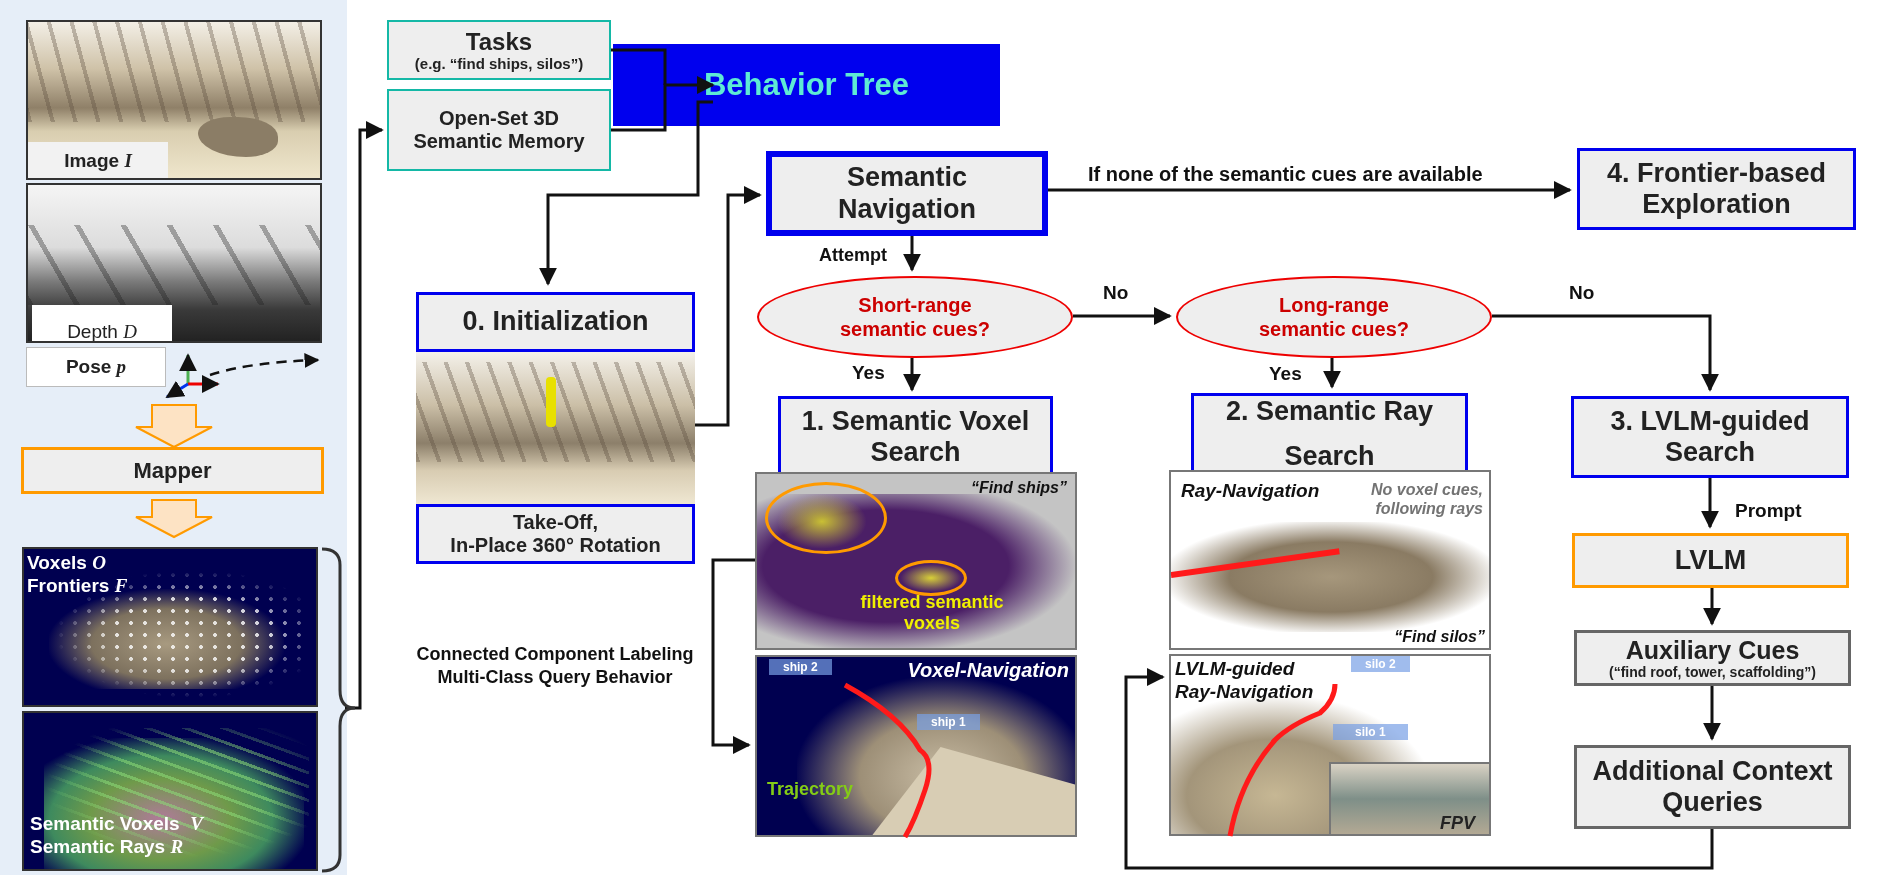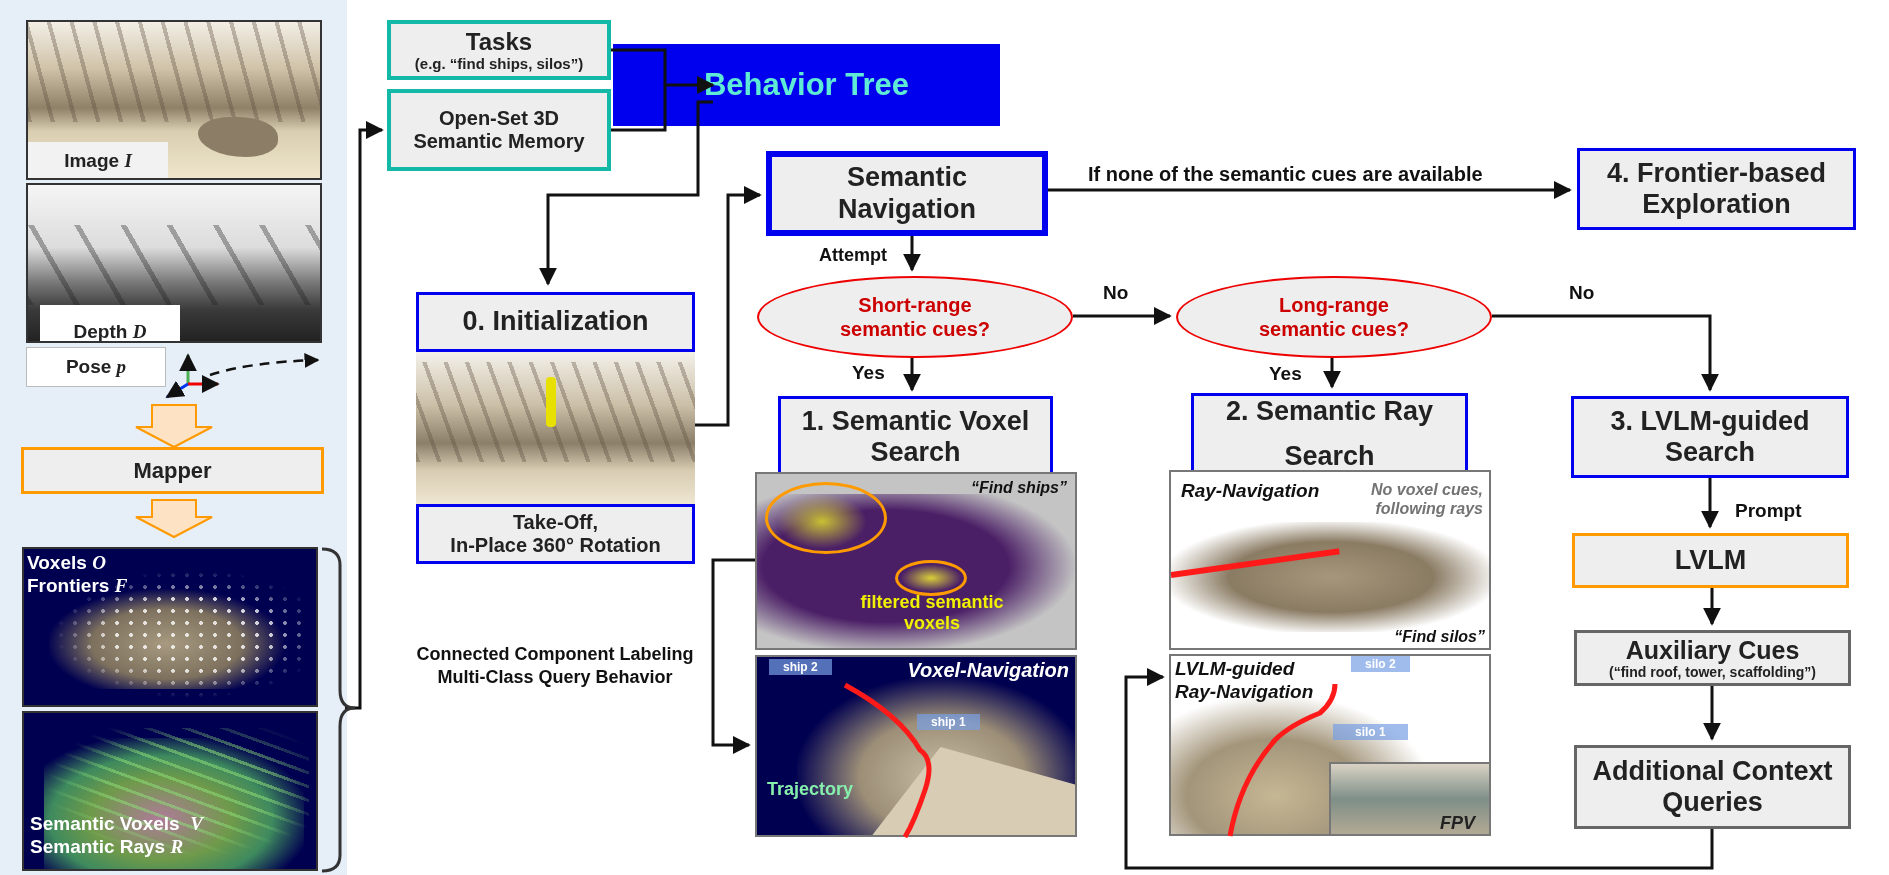--- a/index.html
+++ b/index.html
@@ -1,21 +1,21 @@
 <!DOCTYPE html>
 <html><head>
 <meta charset="utf-8">
 <style>
   * { box-sizing: border-box; margin: 0; padding: 0; }
   html, body { width: 1889px; height: 875px; background: #ffffff; overflow: hidden; }
   body { position: relative; font-family: "Liberation Sans", sans-serif; color: #222; }
   .abs { position: absolute; }
   .left-panel { left: 0; top: 0; width: 347px; height: 875px; background: #e6eef8; }
   .box { position: absolute; display: flex; flex-direction: column; align-items: center; justify-content: center; text-align: center; background: #eeeeee; font-weight: bold; color: #222; line-height: 1.15; }
-  .green-box { border: 4px solid #14b8a6; }
+  .green-box { border: 2px solid #14b8a6; }
   .blue-box { border: 3px solid #0000ee; }
   .blue-thick { border: 6px solid #0000ee; }
   .orange-box { border: 3px solid #ff9a00; }
   .gray-box { border: 3px solid #666; }
   .photo { position: absolute; border: 2px solid #333; overflow: hidden; }
   .lbl { position: absolute; font-weight: bold; color: #111; white-space: nowrap; }
   .ellipse { position: absolute; border: 2px solid #e00; border-radius: 50%; background: #eeeeee; display: flex; flex-direction: column; align-items: center; justify-content: center; color: #cc0000; font-weight: bold; font-size: 20px; line-height: 1.2; text-align: center; }
   svg.overlay { position: absolute; left: 0; top: 0; width: 1889px; height: 875px; pointer-events: none; }
   .tag { position: absolute; background: rgba(120,160,230,0.7); color: #fff; font-weight: bold; font-size: 12px; padding: 1px 14px; }
   .italic { font-style: italic; }
@@ -28,21 +28,21 @@
 <div class="photo" style="left:26px;top:20px;width:296px;height:160px;background:linear-gradient(180deg,#f3efe6 0%,#cfc2a8 30%,#8f8068 55%,#d9ceb0 70%,#efe6cc 100%);">
   <div class="abs" style="left:0;top:0;width:296px;height:100px;background:repeating-linear-gradient(75deg,rgba(90,75,60,0.35) 0 4px,transparent 4px 22px);"></div>
   <div class="abs" style="left:170px;top:95px;width:80px;height:40px;background:#8b7d66;border-radius:40% 50% 40% 60%;"></div>
   <div class="abs" style="left:0;top:120px;width:140px;height:38px;background:#f2f2f2;display:flex;align-items:center;justify-content:center;font-weight:bold;font-size:19px;">
     <span>Image</span>&nbsp;<span class="italic" style="font-family:'Liberation Serif',serif;">I</span>
   </div>
 </div>
 
 <div class="photo" style="left:26px;top:183px;width:296px;height:160px;background:linear-gradient(180deg,#f5f5f5 0%,#dcdcdc 40%,#7a7a7a 62%,#3a3a3a 80%,#222 100%);">
   <div class="abs" style="left:0;top:40px;width:296px;height:80px;background:repeating-linear-gradient(60deg,rgba(30,30,30,0.35) 0 5px,transparent 5px 40px);"></div>
-  <div class="abs" style="left:12px;top:120px;width:140px;height:54px;background:#ffffff;display:flex;align-items:center;justify-content:center;font-weight:bold;font-size:19px;">
+  <div class="abs" style="left:4px;top:120px;width:140px;height:54px;background:#ffffff;display:flex;align-items:center;justify-content:center;font-weight:normal;font-size:19px;">
     <span>Depth</span>&nbsp;<span class="italic" style="font-family:'Liberation Serif',serif;">D</span>
   </div>
 </div>
 
 <div class="abs" style="left:26px;top:347px;width:140px;height:40px;background:#fff;border:1px solid #bbb;display:flex;align-items:center;justify-content:center;font-weight:bold;font-size:19px;">
   <span>Pose</span>&nbsp;<span class="italic" style="font-family:'Liberation Serif',serif;">p</span>
 </div>
 
 <div class="box orange-box" style="left:21px;top:447px;width:303px;height:47px;font-size:22px;">
   <span>Mapper</span>
@@ -125,21 +125,21 @@
     <div>filtered semantic</div>
     <div>voxels</div>
   </div>
 </div>
 <div class="photo" style="left:755px;top:655px;width:322px;height:182px;border:2px solid #777;background:#000050;">
   <div class="abs" style="left:40px;top:20px;width:290px;height:165px;background:radial-gradient(ellipse at 50% 60%,#c8bca4 0%,#9d8f77 40%,rgba(0,0,80,0) 72%);"></div>
   <div class="abs" style="left:110px;top:90px;width:210px;height:95px;background:#d8cdb4;clip-path:polygon(0 100%,35% 0,100% 40%,100% 100%);"></div>
   <div class="tag" style="left:12px;top:2px;">ship 2</div>
   <div class="tag" style="left:160px;top:57px;">ship 1</div>
   <div class="lbl italic" style="right:6px;top:2px;color:#fff;font-size:20px;">Voxel-Navigation</div>
-  <div class="lbl" style="left:10px;top:122px;color:#86efac;font-size:18px;">Trajectory</div>
+  <div class="lbl" style="left:10px;top:122px;color:#84cc16;font-size:18px;">Trajectory</div>
 </div>
 <div class="lbl" style="left:410px;top:643px;width:290px;text-align:center;font-size:18px;line-height:1.3;">
   <div>Connected Component Labeling</div>
   <div>Multi-Class Query Behavior</div>
 </div>
 
 <div class="box blue-box" style="left:1191px;top:393px;width:277px;height:82px;font-size:27px;gap:13px;">
   <span>2. Semantic Ray</span>
   <span>Search</span>
 </div>

